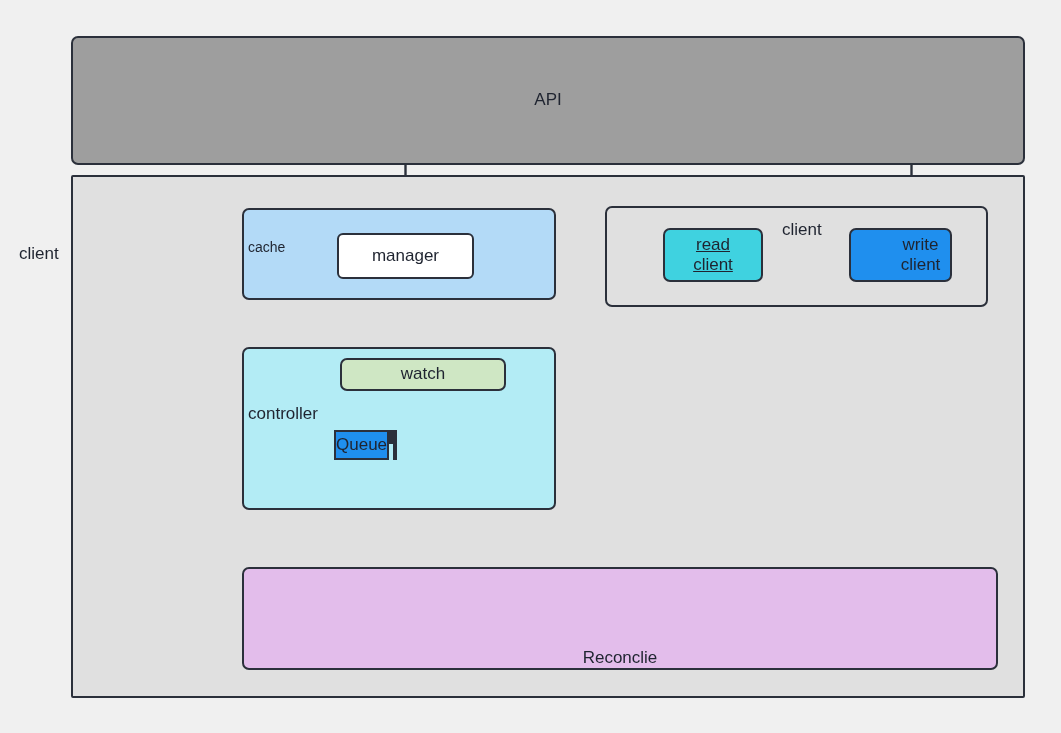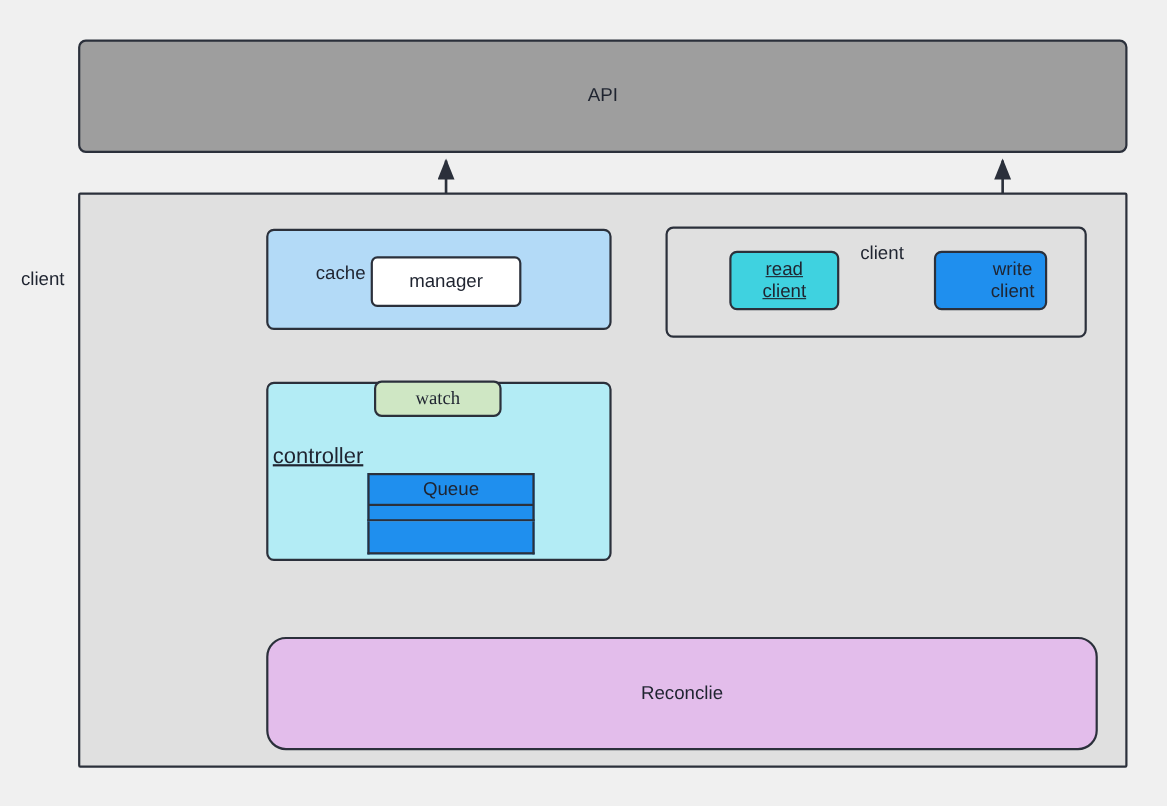--- a/index.html
+++ b/index.html
@@ -33,21 +33,21 @@
     font-size: 17px;
     line-height: 1.18;
     text-align: center;
     color: #1f2430;
     white-space: pre-line;
     pointer-events: none;
   }
   
   #api-box {
     left: 71px; top: 36px;
-    width: 954px; height: 103px;
+    width: 954px; height: 129px;
     border-radius: 7px;
   }
   
   #manager-box {
     left: 71px; top: 175px;
     width: 954px; height: 523px;
     border-radius: 2px;
     justify-content: flex-start;
     align-items: flex-start;
   }
@@ -59,22 +59,21 @@
   
   #cache-box {
     left: 242px; top: 208px;
     width: 314px; height: 92px;
     border-radius: 7px;
     justify-content: flex-start;
   }
   #cache-label {
     position: absolute;
     left: 248px; top: 239px;
-    font-size: 17px;
-    margin-left: 39px;
+    font-size: 14px;
   }
   #informer-box {
     left: 337px; top: 233px;
     width: 137px; height: 46px;
     border-radius: 6px;
   }
   
   #client-box {
     left: 605px; top: 206px;
     width: 383px; height: 101px;
@@ -98,51 +97,49 @@
   }
   
   #controller-box {
     left: 242px; top: 347px;
     width: 314px; height: 163px;
     border-radius: 7px;
   }
   #controller-label {
     position: absolute;
     left: 248px; top: 404px;
-    font-size: 20px;
-    text-decoration: underline;
+    font-size: 17px;
   }
   #watch-box {
-    left: 340px; top: 346px;
-    width: 116px; height: 33px;
-    border-radius: 7px;
-    font-family: Liberation Serif, serif;
+    left: 340px; top: 358px;
+    width: 166px; height: 33px;
+    border-radius: 7px;
   }
   #queue-stack {
     position: absolute;
     left: 334px; top: 430px;
     width: 152px;
     display: flex;
-    flex-direction: column;
   }
   .queue-bar {
     box-sizing: border-box;
     border: 2.5px solid #2b303b;
     display: flex;
     align-items: center;
     justify-content: center;
   }
   #queue-bar-1 { height: 30px; }
   #queue-bar-2 { height: 14px; border-top: none; }
   #queue-bar-3 { height: 30px; border-top: none; }
   
   #reconclie-box {
-    left: 242px; top: 579px;
+    left: 242px; top: 567px;
     width: 756px; height: 103px;
-    border-radius: 18px;
+    border-radius: 7px;
+    align-items: flex-end;
   }
 </style>
 </head>
 <body style="background: rgb(240, 240, 240);">
 
 <svg id="diagram-canvas" viewBox="0 0 1061 733" xmlns="http://www.w3.org/2000/svg">
   <defs>
     <marker id="arrowhead" markerWidth="9" markerHeight="9" refX="7.2" refY="3.2" orient="auto" markerUnits="strokeWidth">
       <path d="M0,0 L8,3.2 L0,6.4 z" fill="#2b303b"></path>
     </marker>

